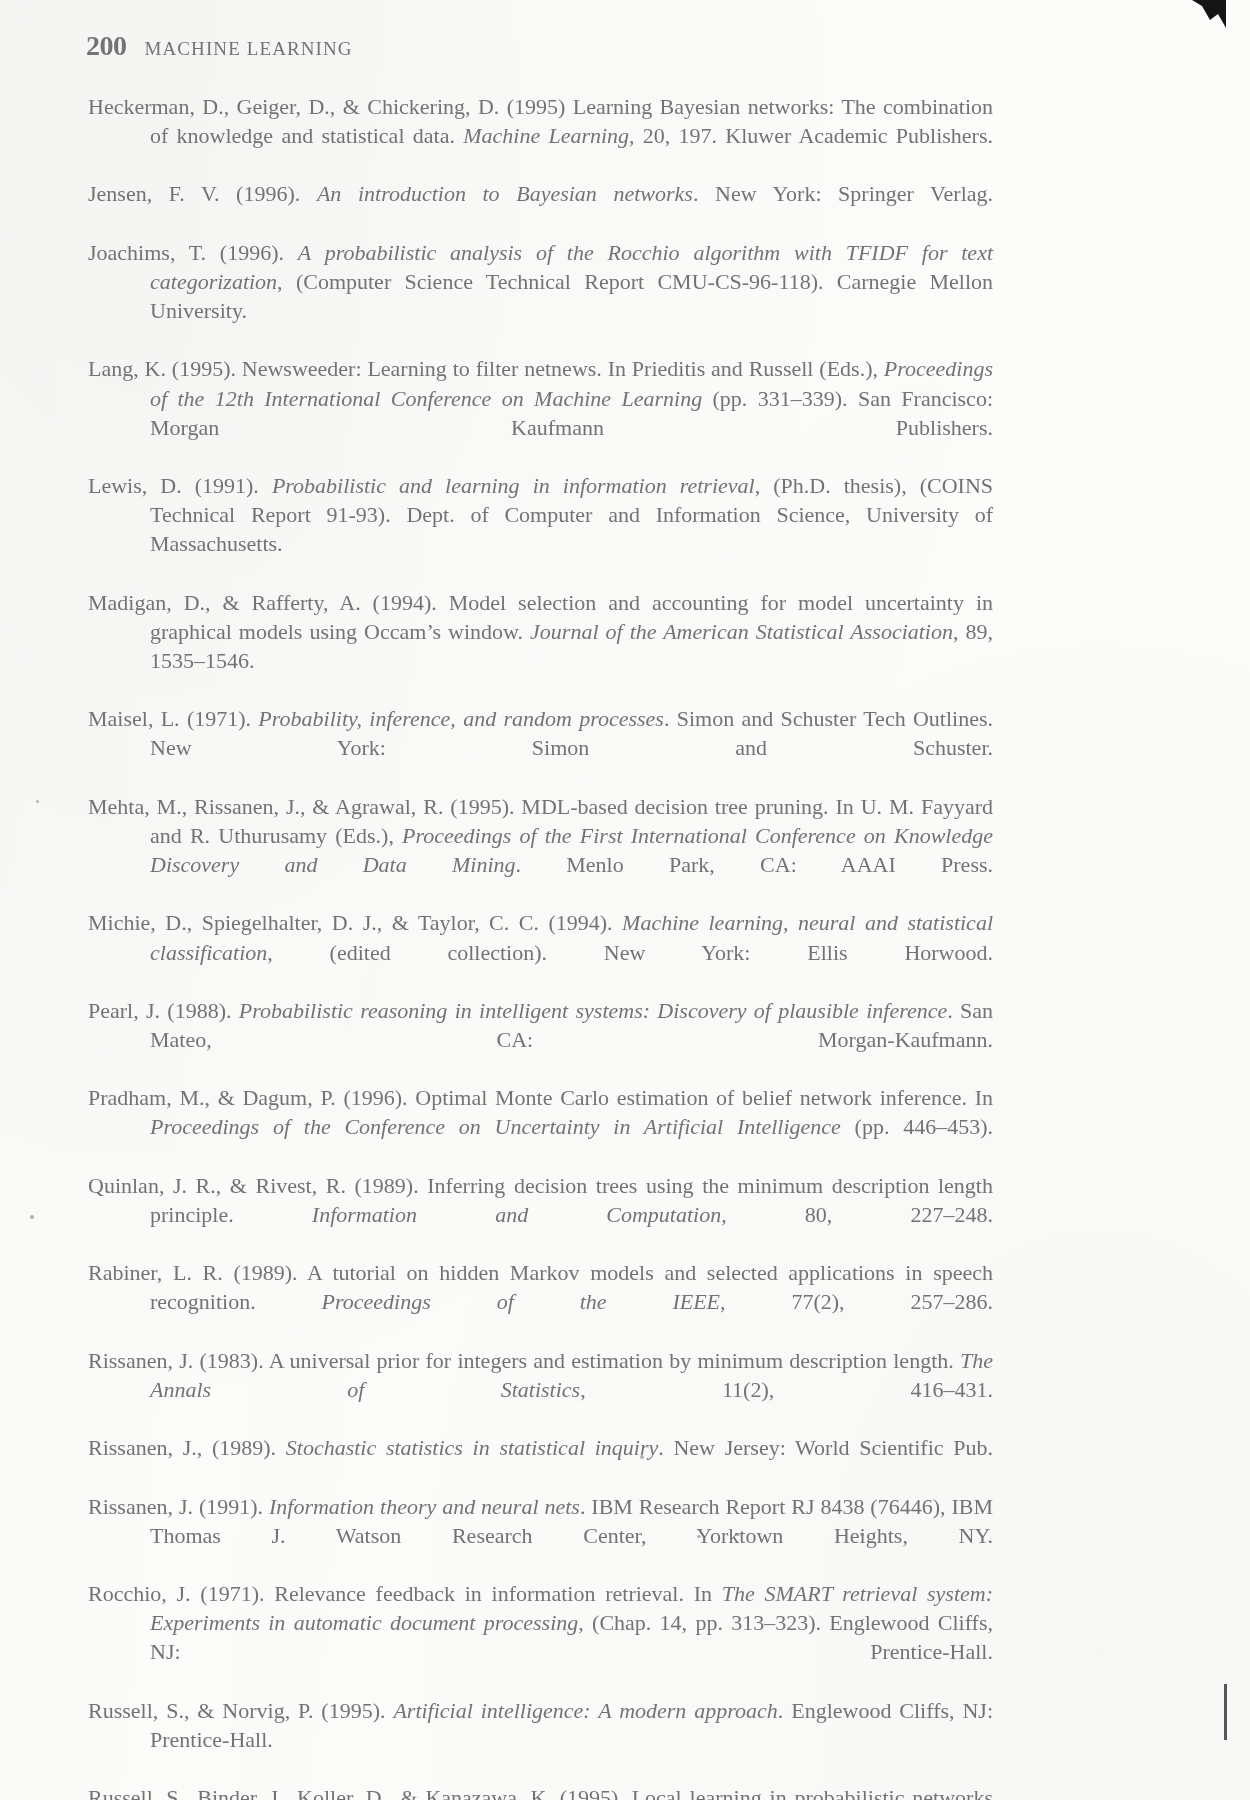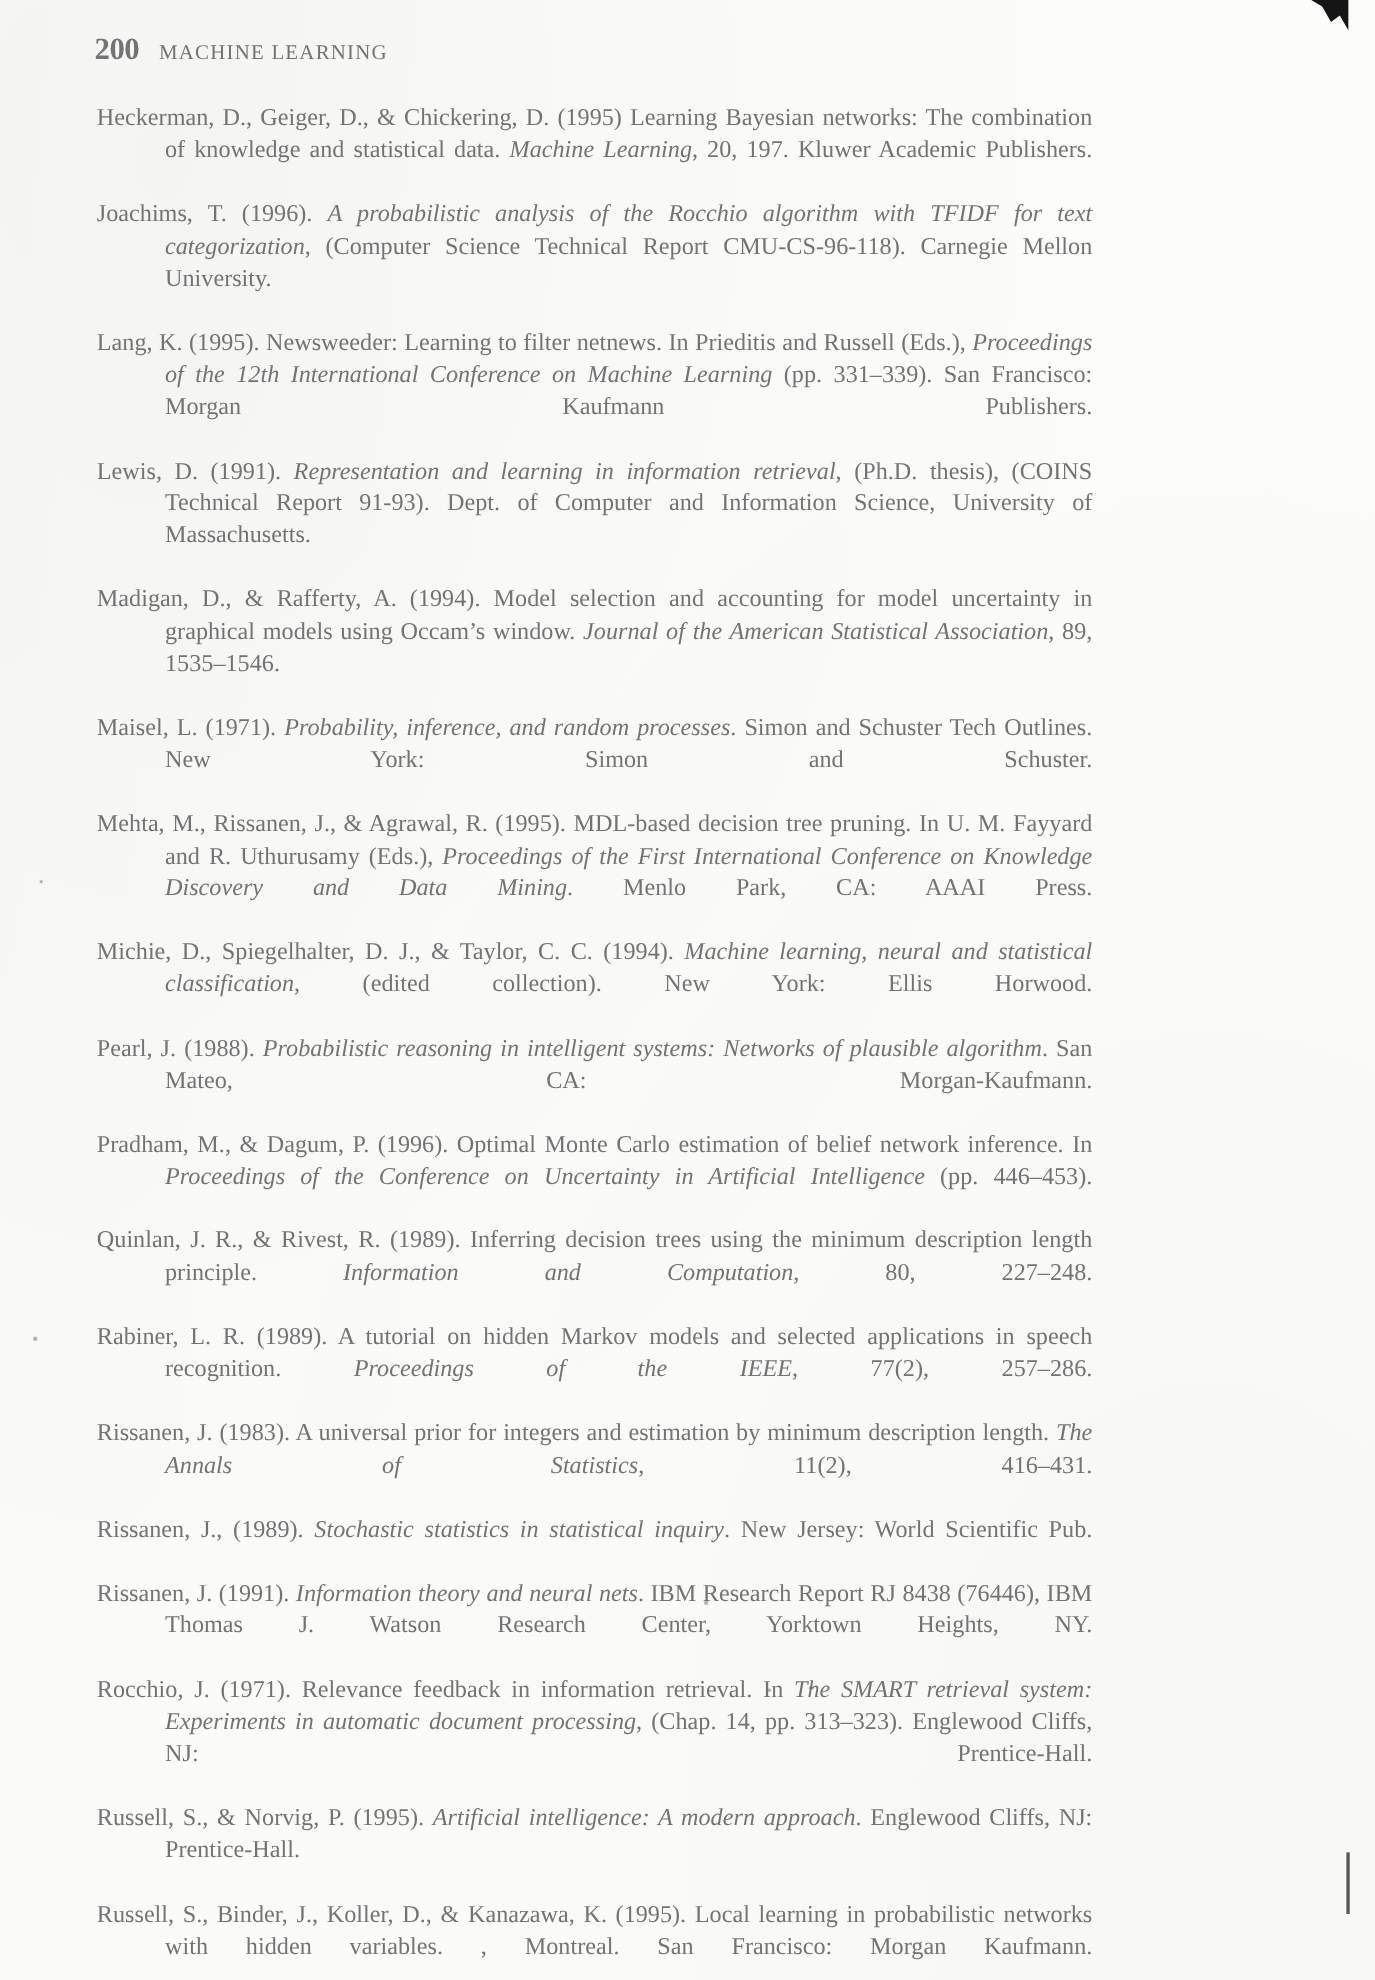--- a/index.html
+++ b/index.html
@@ -111,28 +111,29 @@
     </svg>
   </div>
 
   <div class="runhead">
     <span class="folio">200</span>
     <span class="runtitle">MACHINE LEARNING</span>
   </div>
 
   <div class="reflist">
       <p class="ref">Heckerman, D., Geiger, D., &amp; Chickering, D. (1995) Learning Bayesian networks: The combination of knowledge and statistical data. <i>Machine Learning</i>, 20, 197. Kluwer Academic Publishers.</p>
+      <p class="ref">Jensen, F. V. (1996). <i>An introduction to Bayesian networks</i>. New York: Springer Verlag.</p>
       <p class="ref">Joachims, T. (1996). <i>A probabilistic analysis of the Rocchio algorithm with TFIDF for text categorization</i>, (Computer Science Technical Report CMU-CS-96-118). Carnegie Mellon University.</p>
       <p class="ref">Lang, K. (1995). Newsweeder: Learning to filter netnews. In Prieditis and Russell (Eds.), <i>Proceedings of the 12th International Conference on Machine Learning</i> (pp. 331–339). San Francisco: Morgan Kaufmann Publishers.</p>
-      <p class="ref">Lewis, D. (1991). <i>Representation and learning in information retrieval</i>, (Ph.D. thesis), (COINS Technical Report 91-93). Dept. of Computer and Information Science, University of Massachusetts.</p>
+      <p class="ref">Lewis, D. (1991). <i>Probabilistic and learning in information retrieval</i>, (Ph.D. thesis), (COINS Technical Report 91-93). Dept. of Computer and Information Science, University of Massachusetts.</p>
       <p class="ref">Madigan, D., &amp; Rafferty, A. (1994). Model selection and accounting for model uncertainty in graphical models using Occam’s window. <i>Journal of the American Statistical Association</i>, 89, 1535–1546.</p>
       <p class="ref">Maisel, L. (1971). <i>Probability, inference, and random processes</i>. Simon and Schuster Tech Outlines. New York: Simon and Schuster.</p>
       <p class="ref">Mehta, M., Rissanen, J., &amp; Agrawal, R. (1995). MDL-based decision tree pruning. In U. M. Fayyard and R. Uthurusamy (Eds.), <i>Proceedings of the First International Conference on Knowledge Discovery and Data Mining</i>. Menlo Park, CA: AAAI Press.</p>
       <p class="ref">Michie, D., Spiegelhalter, D. J., &amp; Taylor, C. C. (1994). <i>Machine learning, neural and statistical classification</i>, (edited collection). New York: Ellis Horwood.</p>
-      <p class="ref">Pearl, J. (1988). <i>Probabilistic reasoning in intelligent systems: Networks of plausible algorithm</i>. San Mateo, CA: Morgan-Kaufmann.</p>
+      <p class="ref">Pearl, J. (1988). <i>Probabilistic reasoning in intelligent systems: Discovery of plausible inference</i>. San Mateo, CA: Morgan-Kaufmann.</p>
       <p class="ref">Pradham, M., &amp; Dagum, P. (1996). Optimal Monte Carlo estimation of belief network inference. In <i>Proceedings of the Conference on Uncertainty in Artificial Intelligence</i> (pp. 446–453).</p>
       <p class="ref">Quinlan, J. R., &amp; Rivest, R. (1989). Inferring decision trees using the minimum description length principle. <i>Information and Computation</i>, 80, 227–248.</p>
       <p class="ref">Rabiner, L. R. (1989). A tutorial on hidden Markov models and selected applications in speech recognition. <i>Proceedings of the IEEE</i>, 77(2), 257–286.</p>
       <p class="ref">Rissanen, J. (1983). A universal prior for integers and estimation by minimum description length. <i>The Annals of Statistics</i>, 11(2), 416–431.</p>
       <p class="ref">Rissanen, J., (1989). <i>Stochastic statistics in statistical inquiry</i>. New Jersey: World Scientific Pub.</p>
       <p class="ref">Rissanen, J. (1991). <i>Information theory and neural nets</i>. IBM Research Report RJ 8438 (76446), IBM Thomas J. Watson Research Center, Yorktown Heights, NY.</p>
       <p class="ref">Rocchio, J. (1971). Relevance feedback in information retrieval. In <i>The SMART retrieval system: Experiments in automatic document processing</i>, (Chap. 14, pp. 313–323). Englewood Cliffs, NJ: Prentice-Hall.</p>
       <p class="ref">Russell, S., &amp; Norvig, P. (1995). <i>Artificial intelligence: A modern approach</i>. Englewood Cliffs, NJ: Prentice-Hall.</p>
       <p class="ref">Russell, S., Binder, J., Koller, D., &amp; Kanazawa, K. (1995). Local learning in probabilistic networks with hidden variables. , Montreal. San Francisco: Morgan Kaufmann.</p>
     </div>

